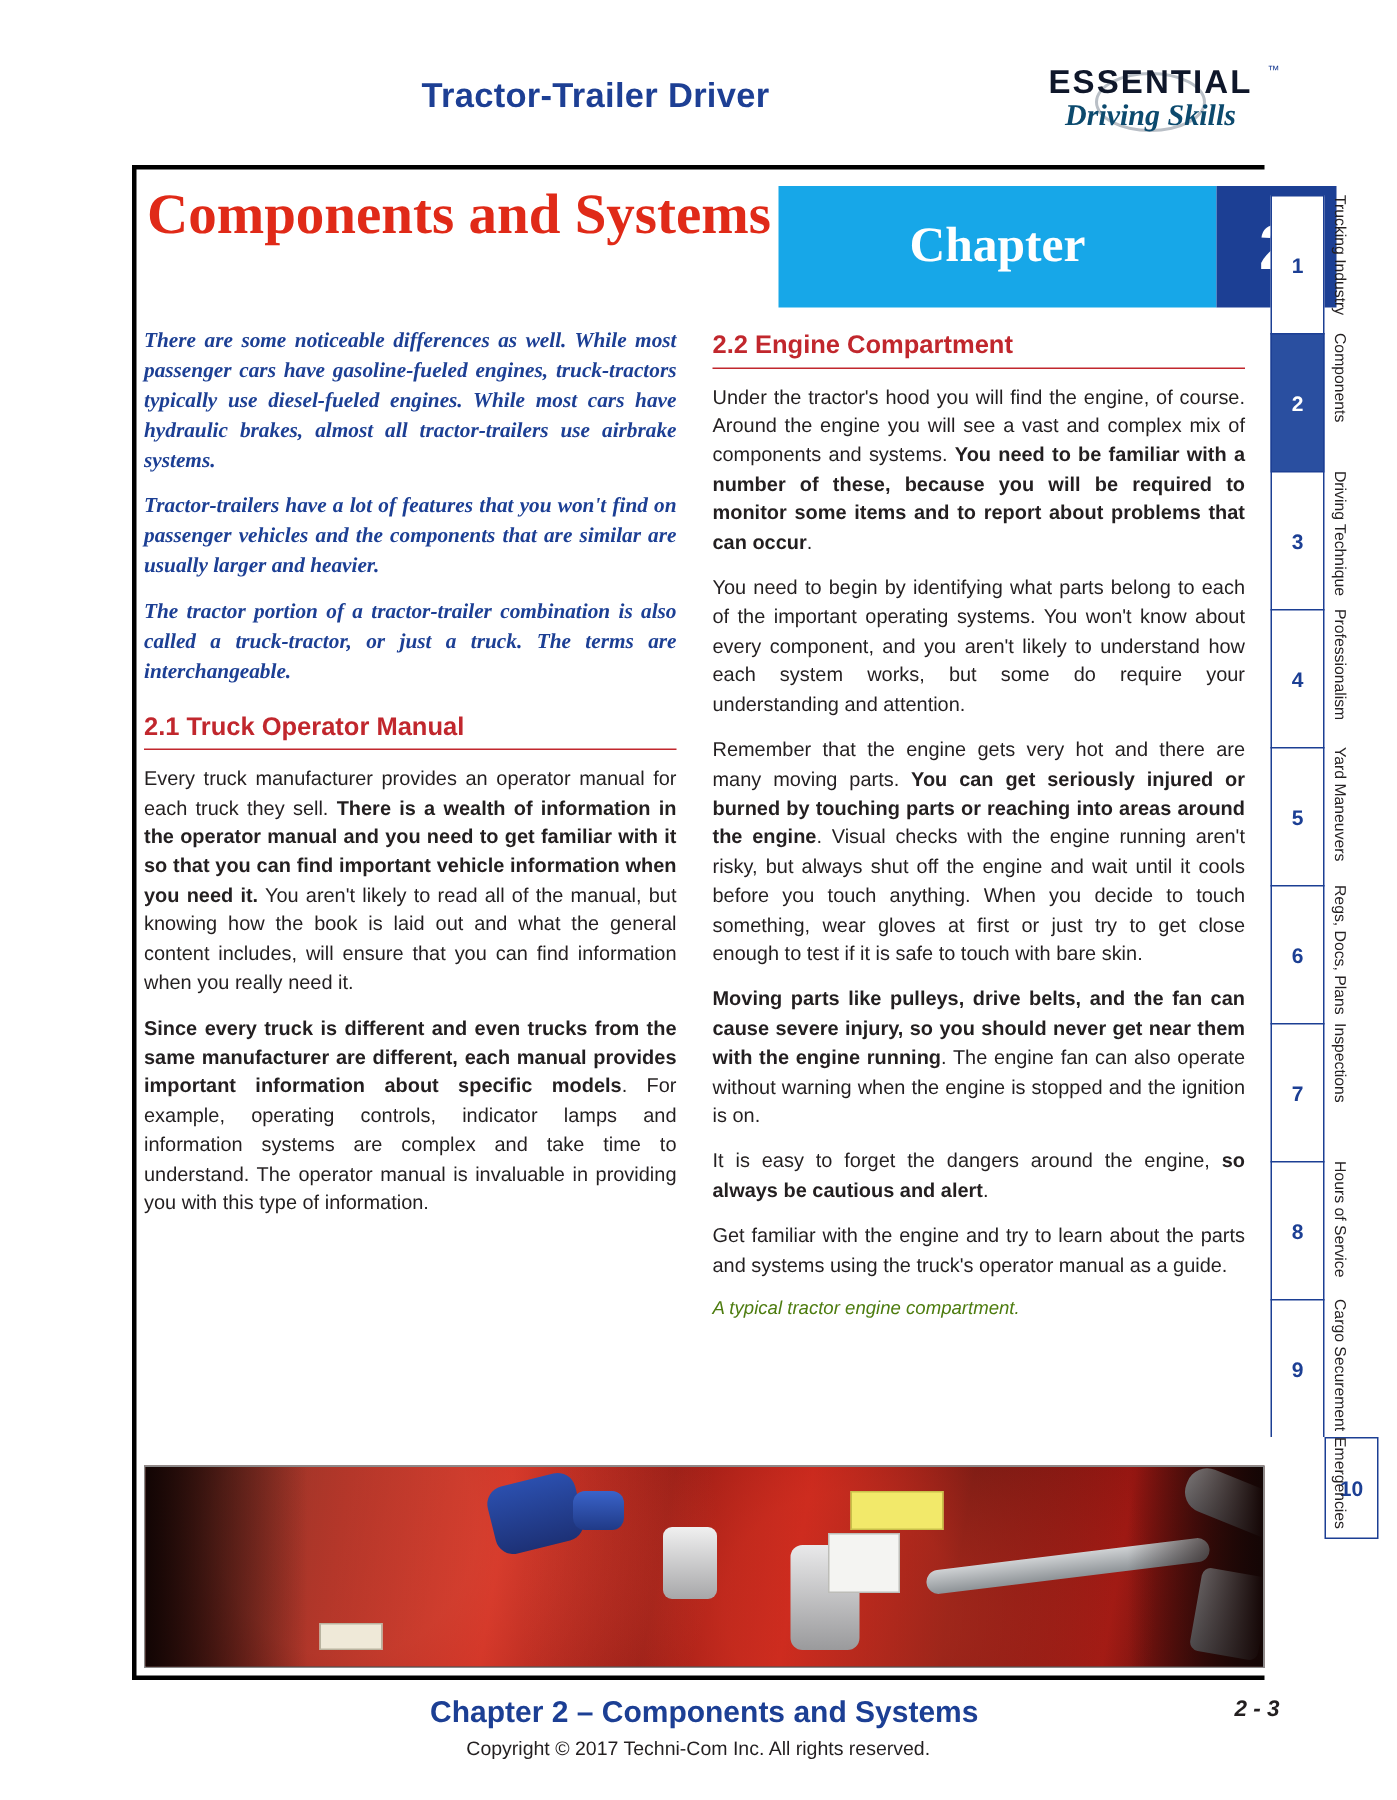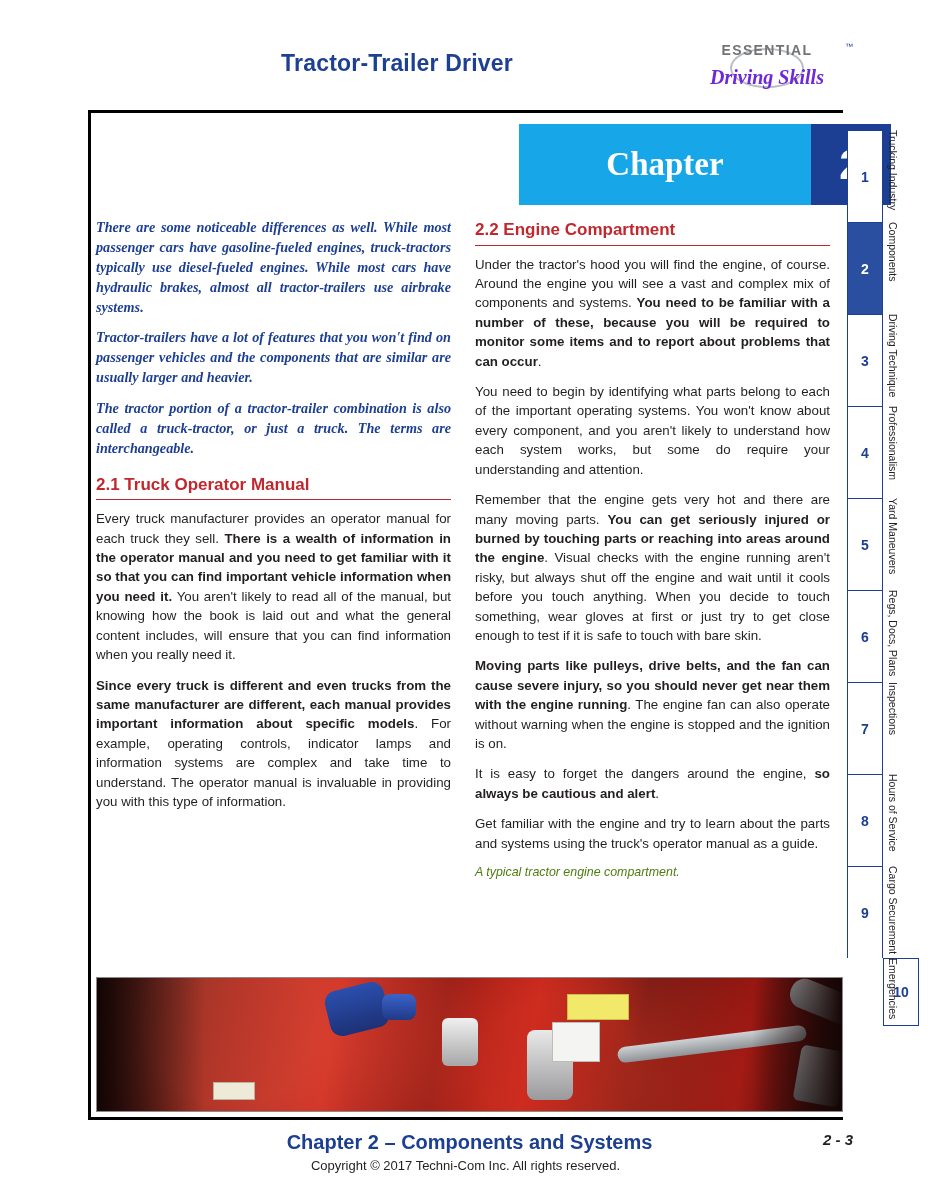--- a/index.html
+++ b/index.html
@@ -48,40 +48,40 @@
     position: absolute;
     left: 47px; top: 8px;
     width: 74px; height: 40px;
     border: 2px solid #b9bfc6;
     border-radius: 50%;
   }
   .logo .essential {
     position: absolute;
     left: 0; top: 2px;
     width: 168px;
-    font-size: 14px;
+    font-size: 22px;
     font-weight: bold;
     letter-spacing: 1.4px;
-    color: #737373;
+    color: #0f172a;
   }
   .logo .tm {
     position: absolute;
     right: -2px; top: 2px;
     font-size: 8px;
     color: #1d3f94;
   }
   .logo .driving {
     position: absolute;
     left: 0; top: 26px;
     width: 168px;
     font-size: 20px;
     font-style: italic;
     font-weight: bold;
     font-family: "Liberation Serif", serif;
-    color: #6d28d9;
+    color: #0c4a6e;
     text-align: center;
   }
 
   
   .top-rule {
     position: absolute;
     left: 88px; top: 110px;
     width: 755px;
     height: 3px;
     background: #000000;
@@ -370,20 +370,21 @@
       <div class="essential">ESSENTIAL</div>
       <div class="tm">™</div>
       <div class="driving">Driving Skills</div>
     </div>
   </div>
 
   <div class="top-rule"></div>
   <div class="left-bar"></div>
   <div class="bottom-rule"></div>
 
+  <div class="chapter-title">Components and Systems</div>
   <div class="chapter-badge">
     <div class="word">Chapter</div>
     <div class="num">2</div>
   </div>
 
   <div class="col col-left">
     <div class="intro">
         <p>There are some noticeable differences as well. While most passenger cars have gasoline-fueled engines, truck-tractors typically use diesel-fueled engines. While most cars have hydraulic brakes, almost all tractor-trailers use airbrake systems.</p>
         <p>Tractor-trailers have a lot of features that you won't find on passenger vehicles and the components that are similar are usually larger and heavier.</p>
         <p>The tractor portion of a tractor-trailer combination is also called a truck-tractor, or just a truck. The terms are interchangeable.</p>

